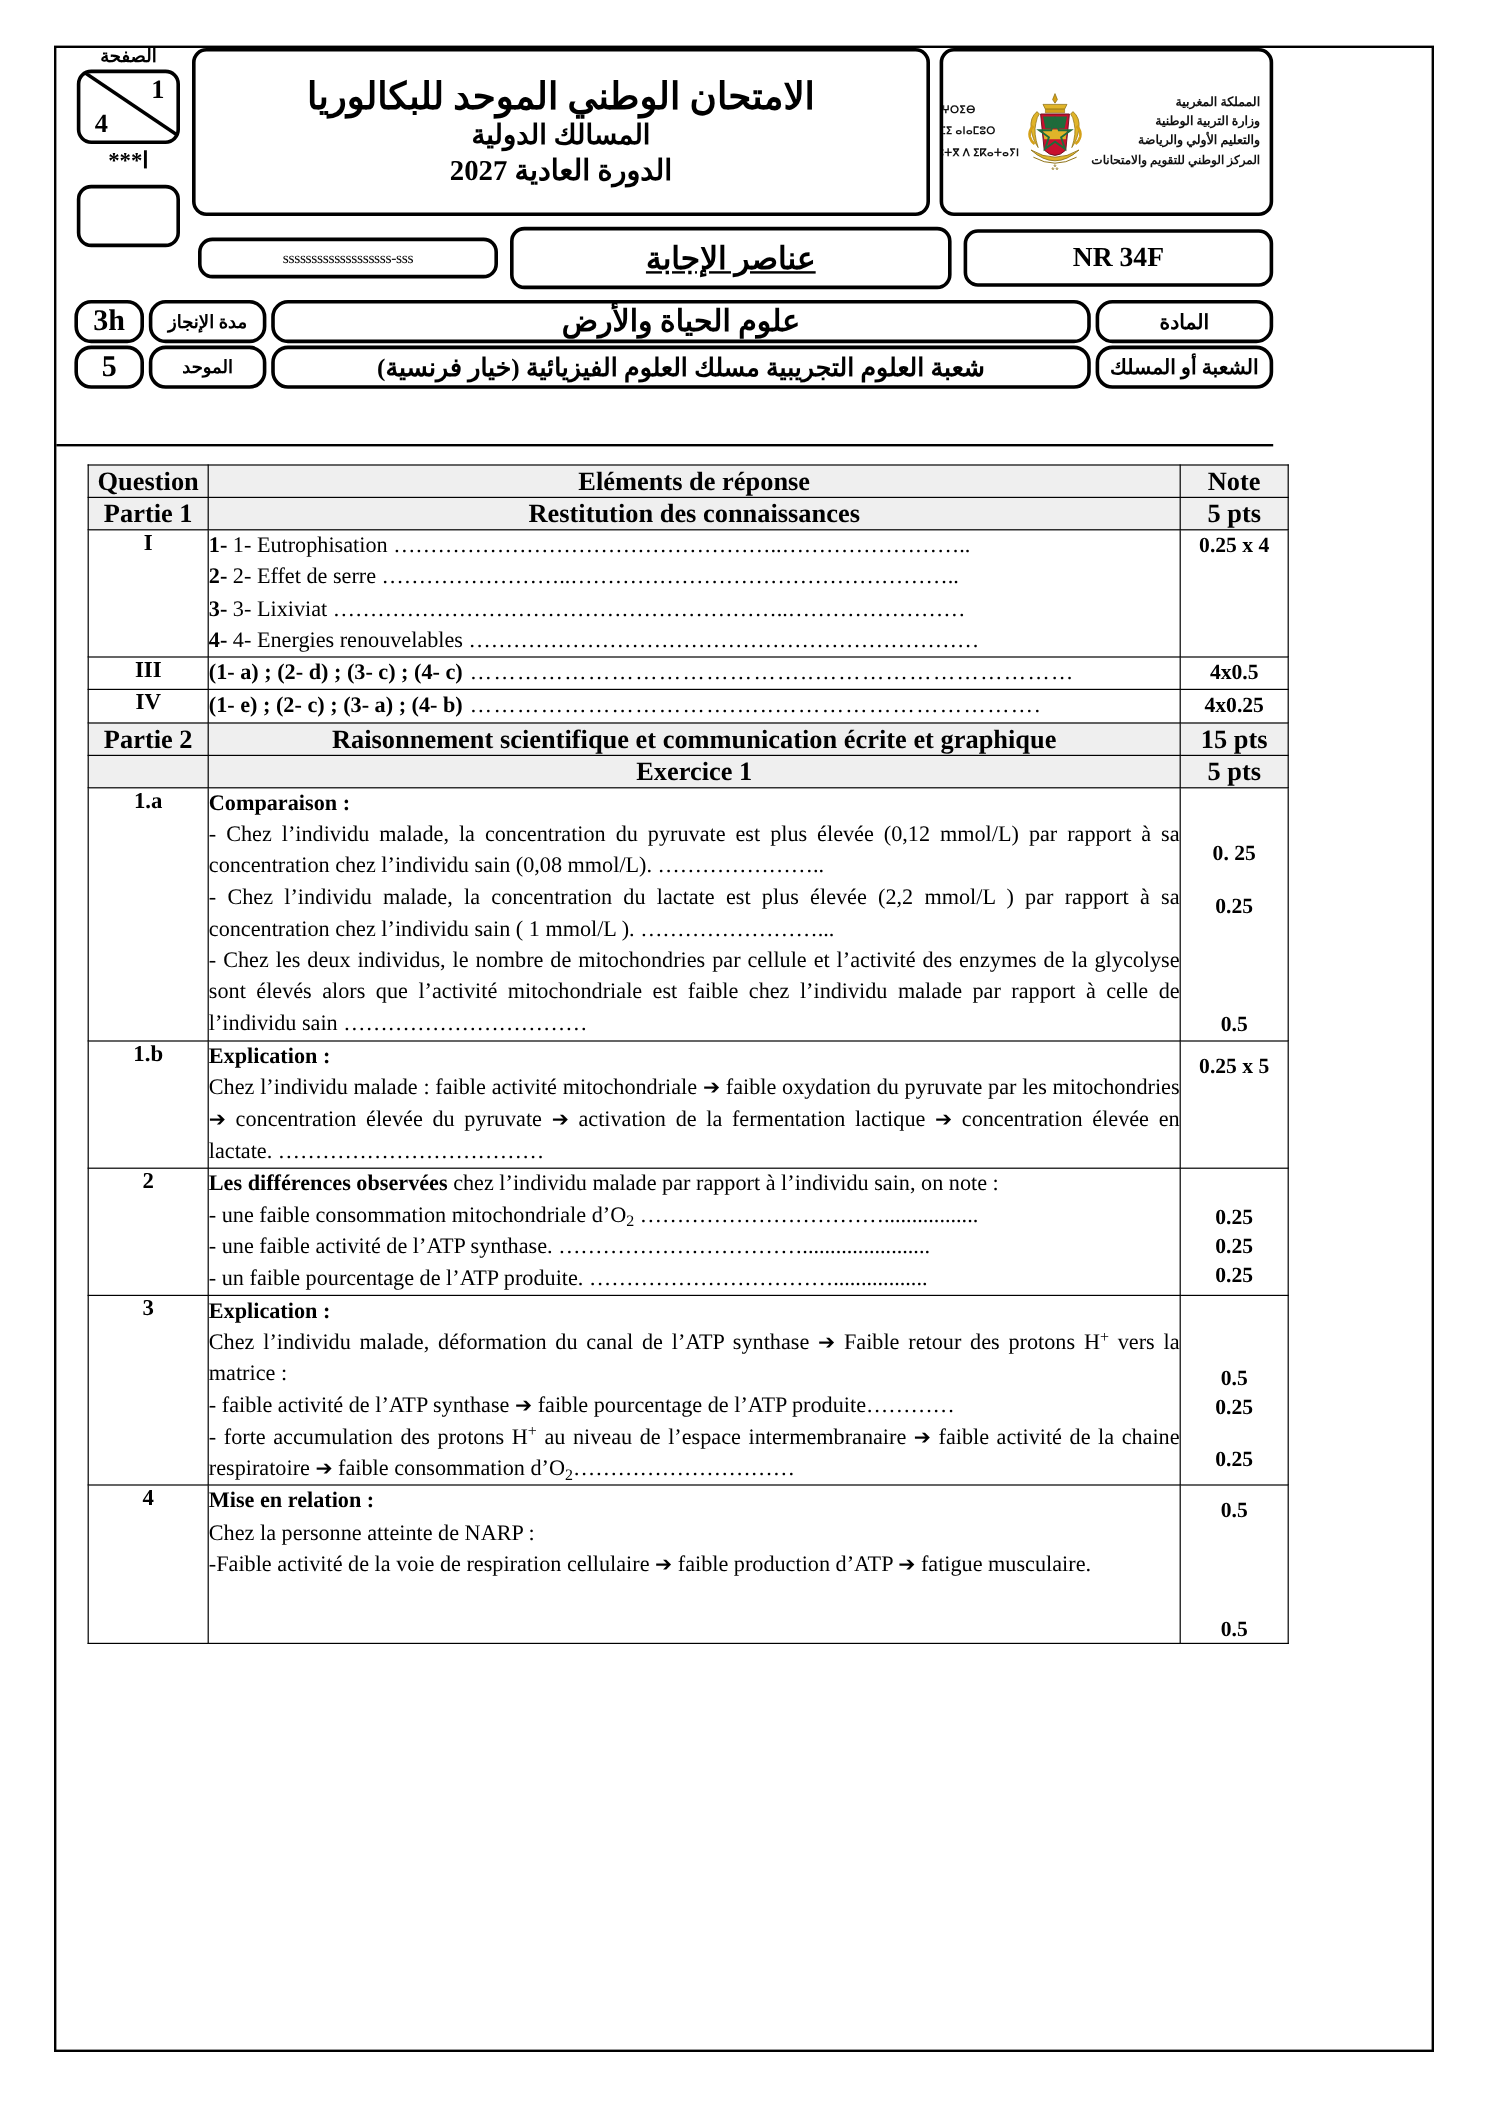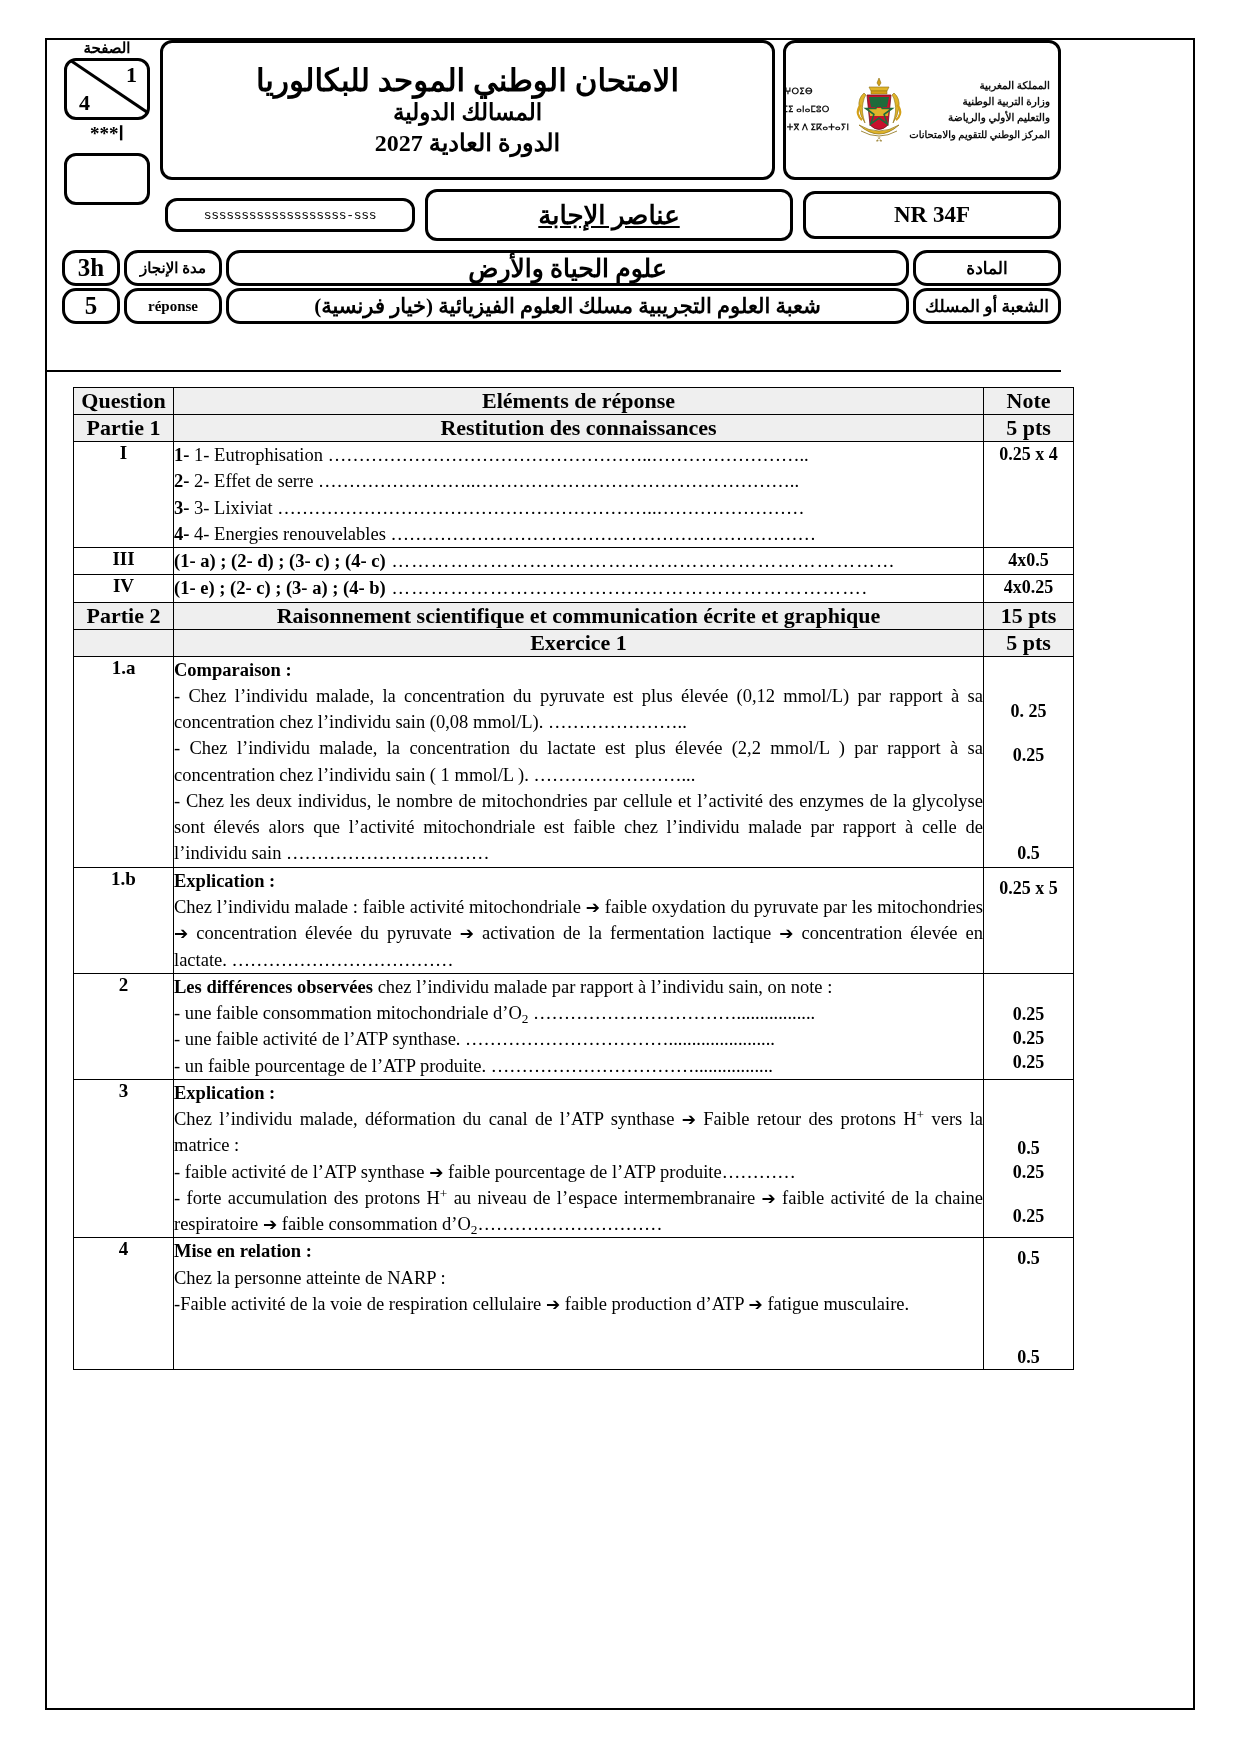--- a/index.html
+++ b/index.html
@@ -169,21 +169,21 @@
     height: 58px;
     margin-top: -2px;
   }
   .h2-spacer { width: 105px; flex: 0 0 auto; }
   .code-box {
     width: 250px; height: 34px;
     display: flex; align-items: center; justify-content: center;
     font-size: 13px; letter-spacing: -.3px;
     flex: 0 0 auto;
     margin-left: 13px;
-    font-family: Liberation Mono, monospace;
+    font-family: Liberation Serif, serif;
   }
   .elem-box {
     flex: 1 1 auto; height: 52px;
     margin-left: 10px;
     display: flex; align-items: center; justify-content: center;
     direction: rtl;
     font-size: 26px; font-weight: bold; text-decoration: underline;
   }
   .nr-box {
     width: 258px; height: 48px;
@@ -378,21 +378,21 @@
 
     <div class="hdr-strip">
       <div class="strip-row">
         <div class="cap cap-val">3h</div>
         <div class="cap cap-lab">مدة الإنجاز</div>
         <div class="cap cap-main big">علوم الحياة والأرض</div>
         <div class="cap cap-right">المادة</div>
       </div>
       <div class="strip-row">
         <div class="cap cap-val">5</div>
-        <div class="cap cap-lab">réponse</div>
+        <div class="cap cap-lab">الموحد</div>
         <div class="cap cap-main small">شعبة العلوم التجريبية مسلك العلوم الفيزيائية (خيار فرنسية)</div>
         <div class="cap cap-right">الشعبة  أو المسلك</div>
       </div>
     </div>
 
     <div class="hdr-rule"></div>
   </div>
 
   <div class="tbl-wrap">
   <table class="main">

